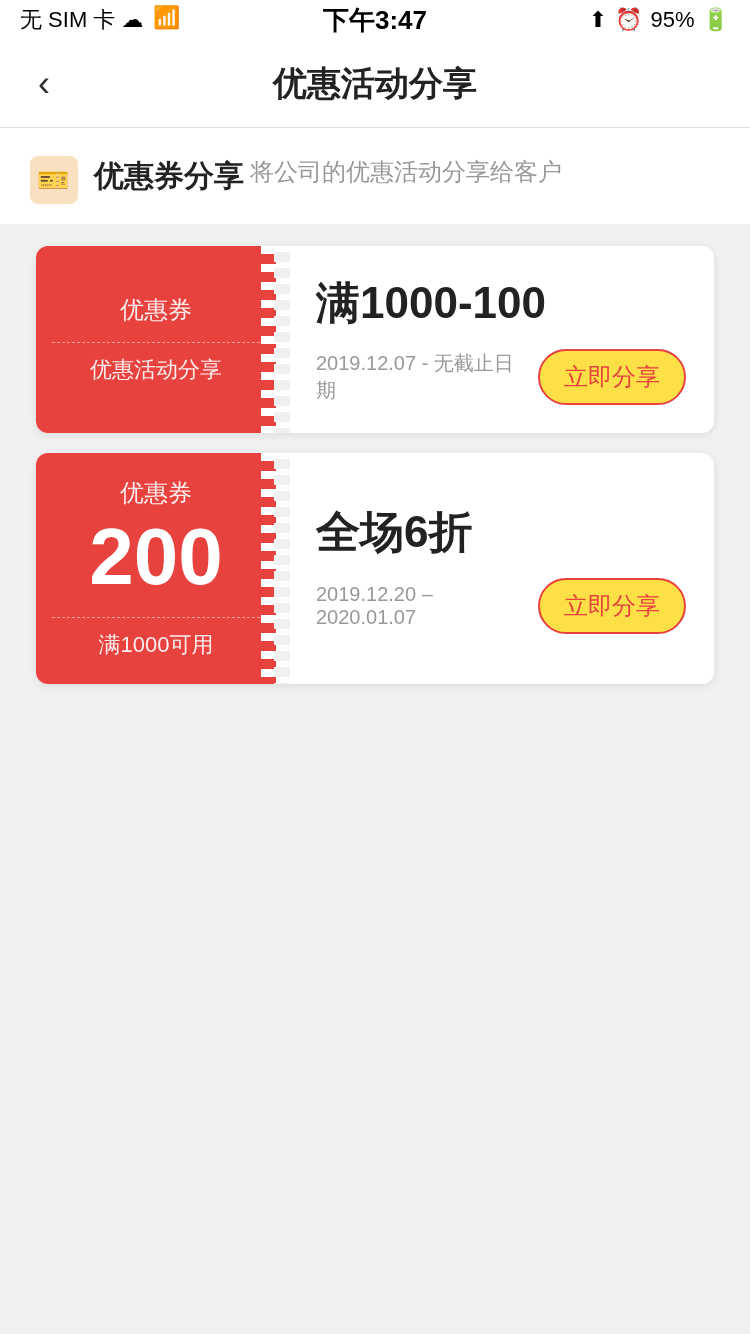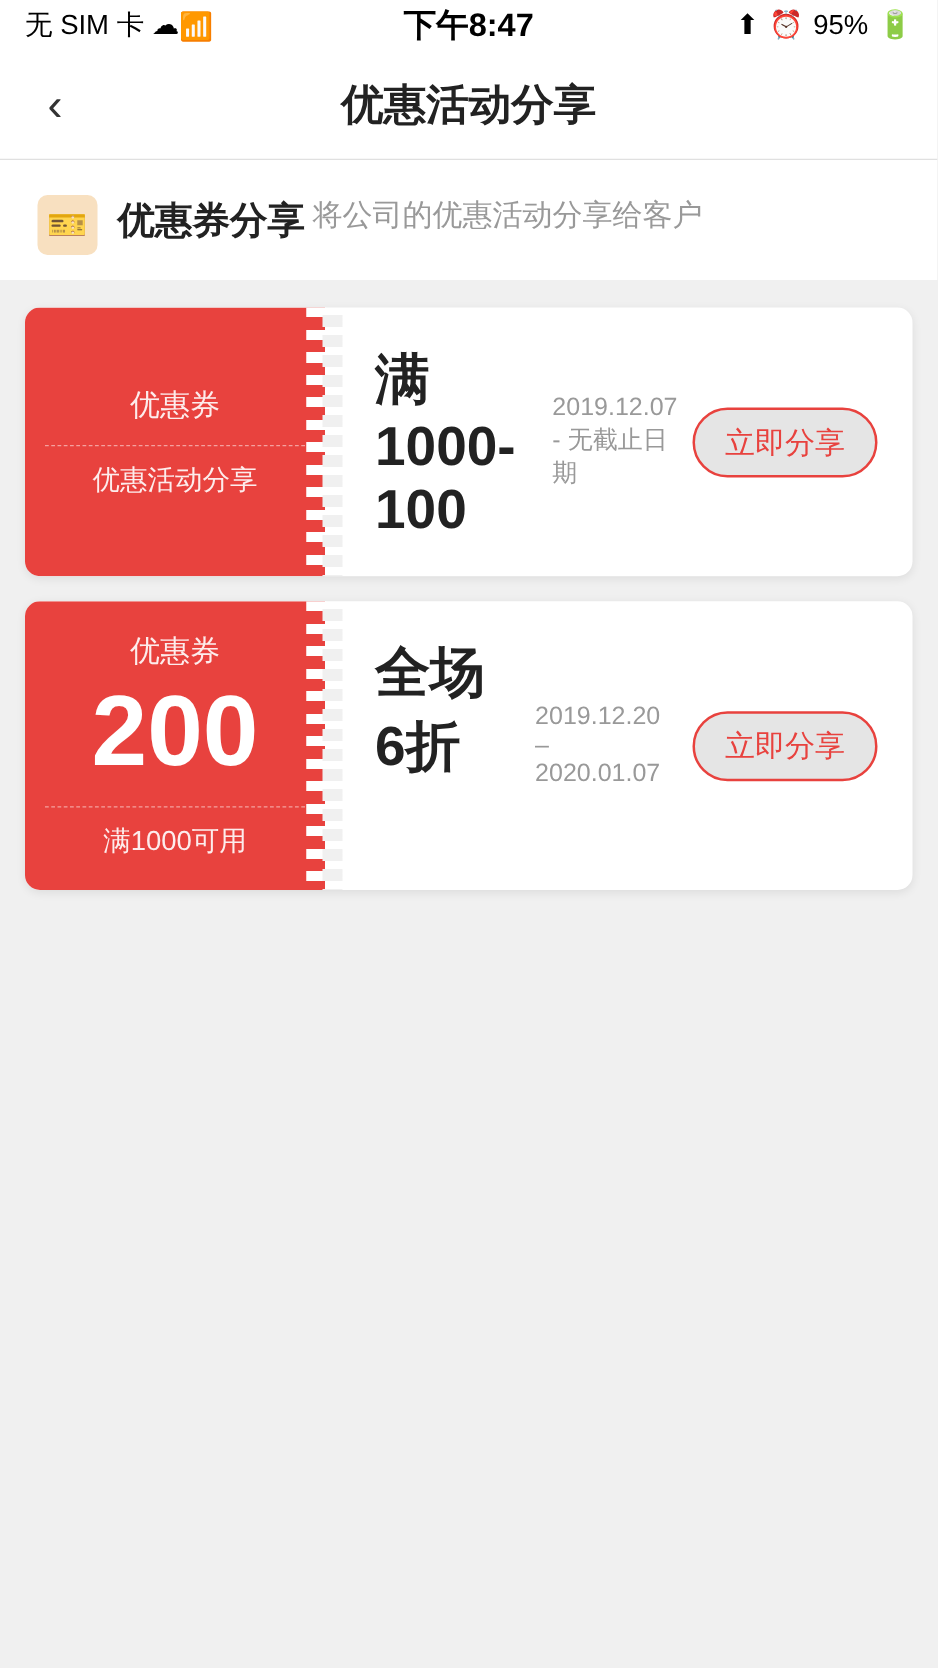--- a/index.html
+++ b/index.html
@@ -17,21 +17,22 @@
       background: #fff;
       display: flex;
       align-items: center;
       justify-content: space-between;
       padding: 0 20px;
       font-size: 24px;
       font-weight: 500;
     }
     .status-left {
       display: flex;
-      align-items: flex-end;
+      align-items: flex-start;
+      gap: 10px;
       font-size: 22px;
     }
     .status-center {
       font-size: 26px;
       font-weight: 600;
       position: absolute;
       left: 50%;
       transform: translateX(-50%);
     }
     .status-right {
@@ -96,21 +97,21 @@
       color: #222;
     }
     .section-subtitle {
       font-size: 24px;
       color: #999;
     }
 
     
     .coupon-list {
       background: #f0f0f0;
-      padding: 20px 0;
+      padding: 20px 16px;
       display: flex;
       flex-direction: column;
       gap: 20px;
     }
 
     
     .coupon-card {
       background: #fff;
       margin: 0 20px;
       border-radius: 12px;
@@ -186,21 +187,21 @@
       font-size: 22px;
       color: rgba(255,255,255,0.9);
       text-align: center;
     }
 
     
     .coupon-right {
       flex: 1;
       padding: 28px 28px 28px 40px;
       display: flex;
-      flex-direction: row;
+      flex-direction: column;
       justify-content: center;
       gap: 16px;
     }
     .coupon-name {
       font-size: 44px;
       font-weight: 700;
       color: #222;
     }
     .coupon-meta {
       display: flex;
@@ -212,42 +213,42 @@
       font-size: 20px;
       color: #999;
       flex: 1;
     }
     .coupon-share-btn {
       border: 2px solid #e8423e;
       border-radius: 30px;
       padding: 10px 24px;
       font-size: 24px;
       color: #e8423e;
-      background: #e5e5e5;
+      background: #fde047;
       cursor: pointer;
       white-space: nowrap;
       flex-shrink: 0;
     }
 
     
     .empty-area {
       flex: 1;
       background: #f0f0f0;
       min-height: 560px;
     }
   </style>
 </head>
 <body>
 
 <div class="status-bar">
   <div class="status-left">
     <span>无 SIM 卡 ☁</span>
     <span>📶</span>
   </div>
-  <div class="status-center">下午8:47</div>
+  <div class="status-center">下午3:47</div>
   <div class="status-right">
     <span>⬆</span>
     <span>⏰</span>
     <span>95%</span>
     <span>🔋</span>
   </div>
 </div>
 
 <div class="nav-bar">
   <div class="nav-back">‹</div>

